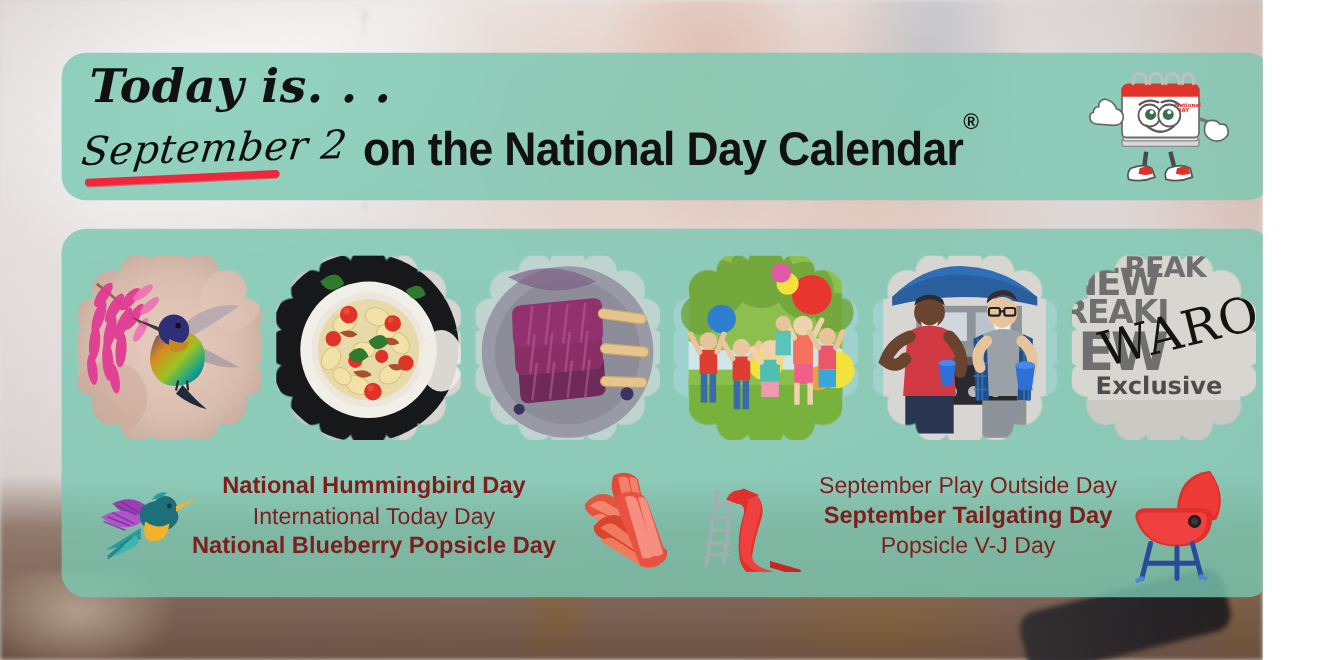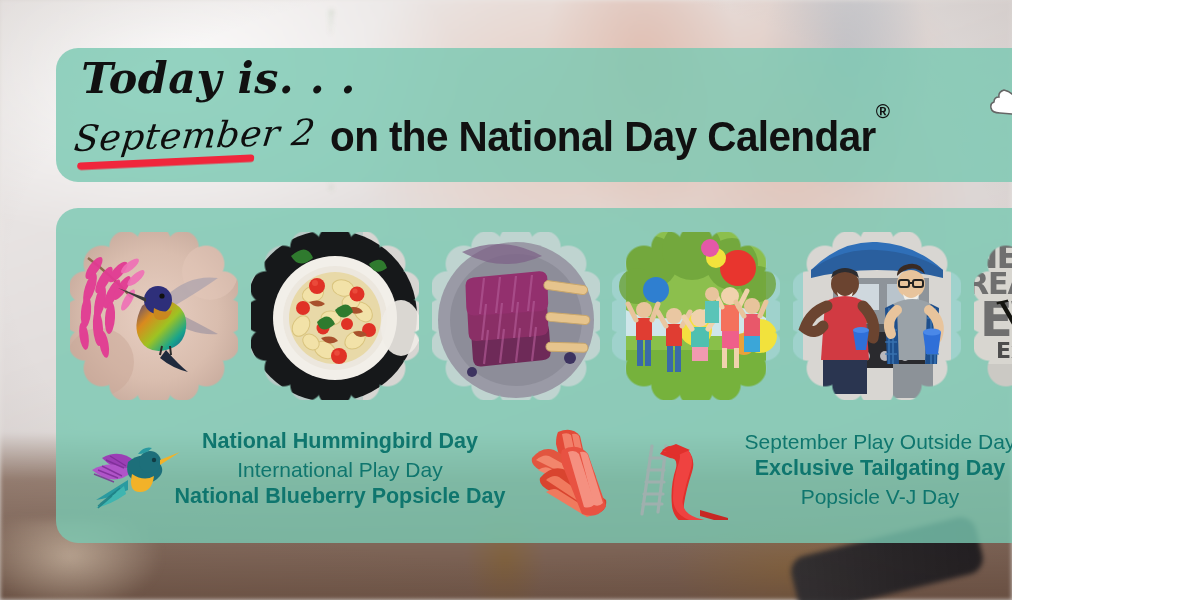--- a/index.html
+++ b/index.html
@@ -4,21 +4,21 @@
 <title>National Day Calendar</title>
 <style>
   * { margin:0; padding:0; box-sizing:border-box; }
   html, body {
     width:1200px; height:600px; overflow:hidden;
     font-family:"Liberation Sans", sans-serif;
   }
 
   
   .stage {
-    position:relative; width:1012px; height:600px;
+    position:relative; width:1148px; height:600px;
     background:#e9e6e4; overflow:hidden;
   }
 
   
   .bg {
     position:absolute; inset:0;
     background:
       
       radial-gradient(ellipse 420px 240px at 170px 80px, rgba(255,255,255,.85), rgba(255,255,255,0) 70%),
       radial-gradient(ellipse 300px 260px at 560px 120px, rgba(232,200,186,.80), rgba(232,200,186,0) 72%),
@@ -157,21 +157,21 @@
       radial-gradient(circle at 33% 9%, #000 8%, transparent 9%);
   }
   .thumb svg { display:block; width:100%; height:100%; }
 
   
   .daylist { position:absolute; top:428px; text-align:center; line-height:1.30; }
   .daylist-left  { left:150px; width:380px; }
   .daylist-right { left:720px; width:320px; }
   .day {
     font-family:"Liberation Sans", sans-serif;
-    font-size:21px; color:#0f766e; white-space:nowrap;
+    font-size:21px; color:#7f1d1d; white-space:nowrap;
   }
   .day.bold { font-weight:700; font-size:21.5px; }
 
   
   .deco { position:absolute; }
   .deco svg { display:block; }
   .deco-hummingbird { left:84px; top:432px;  width:96px;  height:86px; }
   .deco-bacon       { left:522px; top:422px; width:96px;  height:106px; }
   .deco-slide       { left:628px; top:432px; width:110px; height:88px; }
   .deco-grill       { left:1026px; top:420px; width:92px; height:110px; }
@@ -543,27 +543,27 @@
           <text x="22" y="126" font-size="22" fill="#4d4d4d">Exclusive</text>
         </g>
 
         <text x="28" y="94" font-family="DejaVu Serif, serif" font-size="44" fill="#14140f" letter-spacing="1" transform="rotate(-14 60 90)">WARO</text>
       </svg>
     </div>
   </div>
 
   <div class="daylist daylist-left">
     <div class="day bold">National Hummingbird Day</div>
-    <div class="day">International Play Day</div>
+    <div class="day">International Today Day</div>
     <div class="day bold">National Blueberry Popsicle Day</div>
   </div>
 
   <div class="daylist daylist-right">
     <div class="day">September Play Outside Day</div>
-    <div class="day bold">Exclusive Tailgating Day</div>
+    <div class="day bold">September Tailgating Day</div>
     <div class="day">Popsicle V-J Day</div>
   </div>
 
   <div class="deco deco-hummingbird">
     <svg viewBox="0 0 96 86" xmlns="http://www.w3.org/2000/svg">
       <path d="M18 26 q18-10 34 4 q-14 16 -34-4z" fill="#9b3fb5"></path>
       <path d="M8 38 q20-12 40 2 q-18 16 -40-2z" fill="#b054c9"></path>
       <g stroke="#7a2c94" stroke-width="1.4" opacity=".8">
         <path d="M22 28 l18 8 M26 24 l16 10 M14 38 l20 8 M18 34 l20 10 M10 42 l20 8"></path>
       </g>

